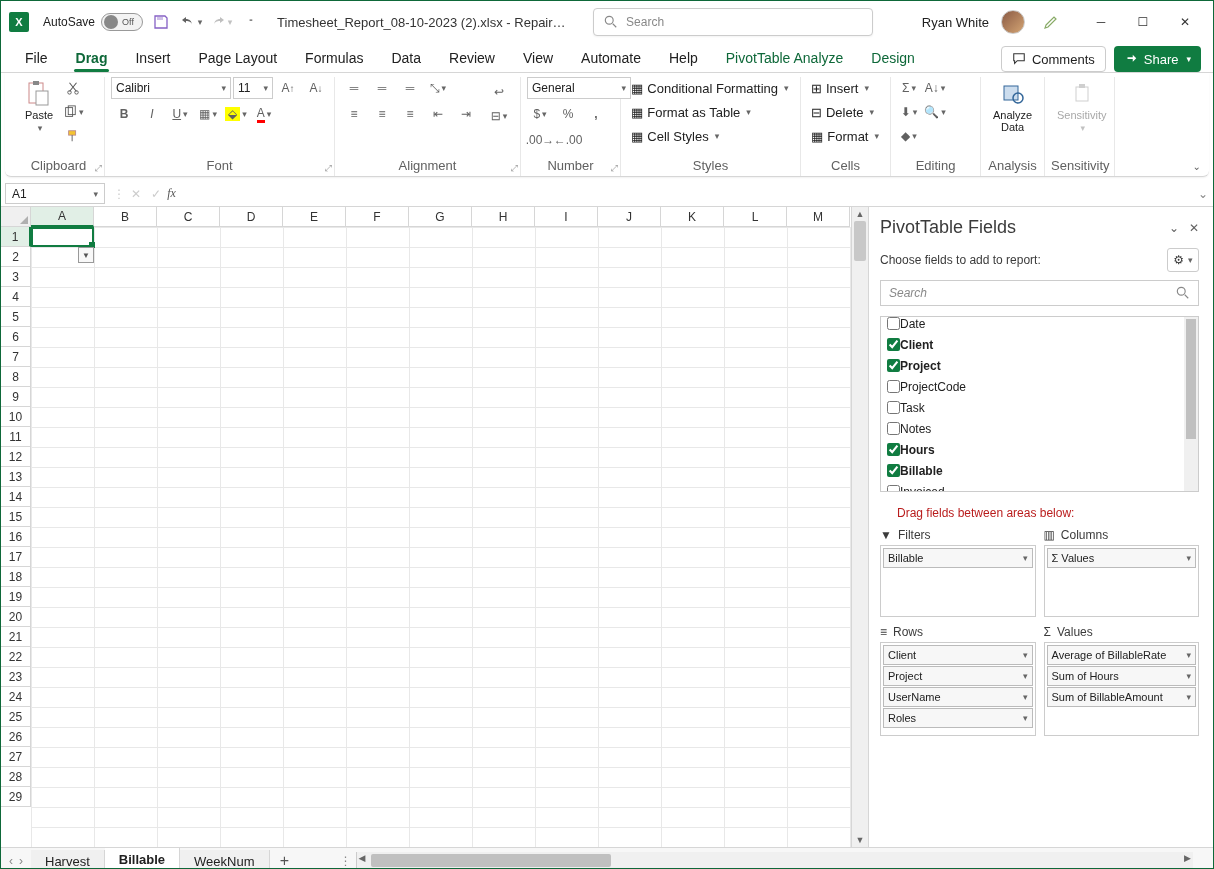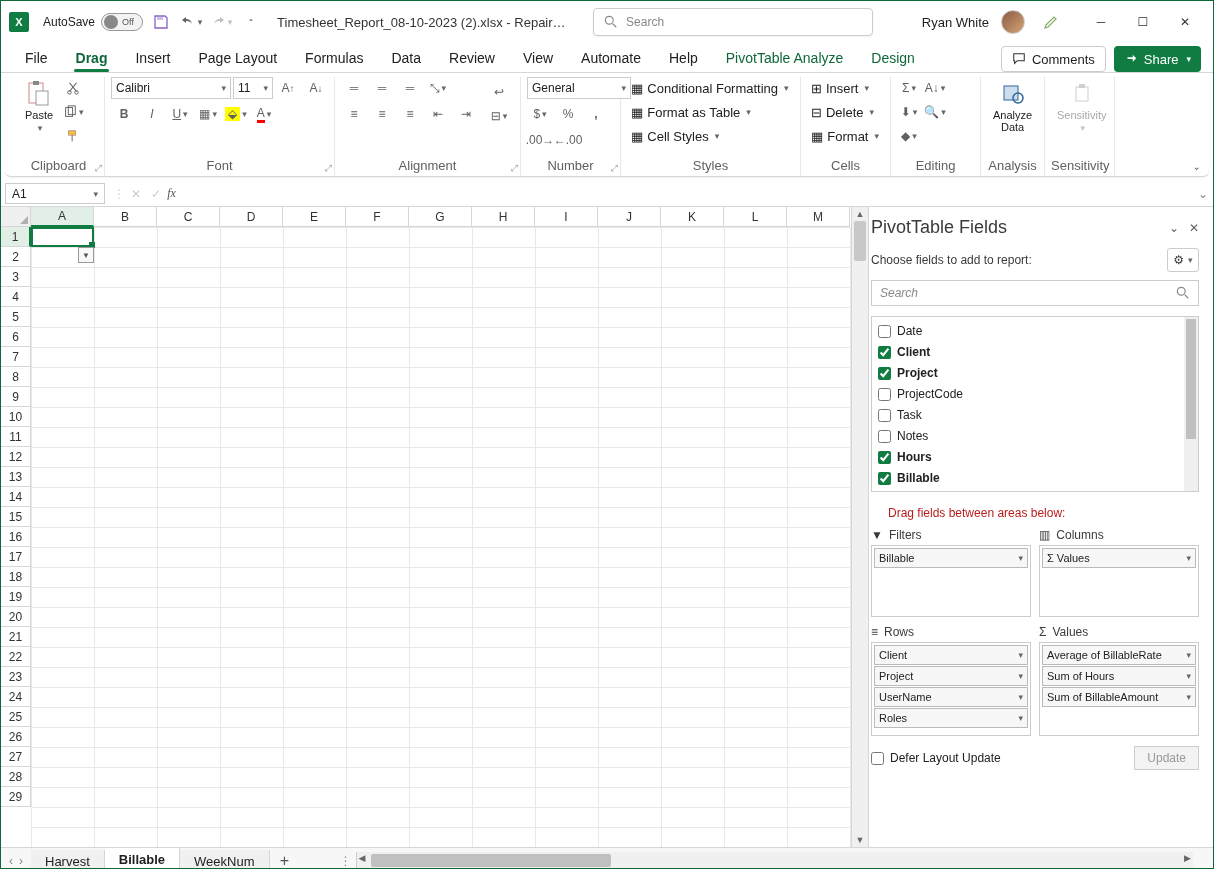--- a/index.html
+++ b/index.html
@@ -73,30 +73,30 @@
 .cells .gridlines { position: absolute; inset: 0; background-image: linear-gradient(to right, #e8e8e8 1px, transparent 1px), linear-gradient(to bottom, #e8e8e8 1px, transparent 1px); background-size: 63px 20px; }
 .active-cell { position: absolute; top: 0; left: 0; width: 63px; height: 20px; border: 2px solid #107c41; background: #fff; }
 .active-cell::after { content:''; position:absolute; right:-3px; bottom:-3px; width:6px; height:6px; background:#107c41; }
 .dropdown-cell { position: absolute; top: 20px; left: 47px; width: 16px; height: 16px; border: 1px solid #999; background: #f8f8f8; display: flex; align-items: center; justify-content: center; font-size: 8px; color: #555; }
 .vscroll { width: 17px; background: #f0f0f0; border-left: 1px solid #d6d6d6; position: relative; }
 .vscroll .thumb { position: absolute; top: 14px; left: 2px; right: 2px; height: 40px; background: #c8c8c8; border-radius: 2px; }
 .vscroll .arrow { position: absolute; left: 0; right: 0; height: 14px; display: flex; align-items: center; justify-content: center; font-size: 9px; color: #666; }
 .vscroll .arrow.up { top: 0; } .vscroll .arrow.down { bottom: 0; }
 
 
-.pane { width: 345px; border-left: 1px solid #d6d6d6; background: #fff; display: flex; flex-direction: column; padding: 10px 14px 4px 2px; }
+.pane { width: 345px; border-left: 1px solid #d6d6d6; background: #fff; display: flex; flex-direction: column; padding: 10px 14px 4px 11px; }
 .pane-header { display: flex; align-items: center; justify-content: space-between; margin-bottom: 10px; }
 .pane-title { font-size: 18px; color: #3b3b3b; }
 .pane-header-btns { display: flex; gap: 10px; color: #616161; }
 .pane-sub { font-size: 12px; color: #3b3b3b; margin-bottom: 8px; display:flex; justify-content:space-between; align-items:center;}
 .gear-btn { width: 32px; height: 24px; border: 1px solid #ccc; border-radius: 3px; display: flex; align-items: center; justify-content: center; gap: 2px; font-size: 12px; }
 .pane-search { height: 26px; border: 1px solid #ccc; display: flex; align-items: center; padding: 0 8px; color: #888; font-style: italic; margin-bottom: 10px; justify-content:space-between; }
 .field-list { border: 1px solid #ccc; height: 176px; position: relative; overflow: hidden; }
 .field-list-inner { position: absolute; inset: 0 14px 0 0; }
-.field-row { height: 21px; display: flex; align-items: flex-end; gap: 6px; padding: 0 6px; font-size: 12px; }
+.field-row { height: 21px; display: flex; align-items: flex-start; padding: 0 6px; font-size: 12px; }
 .field-row input { width: 13px; height: 13px; accent-color: #107c41; }
 .field-row.checked { font-weight: 600; }
 .field-scroll { position: absolute; right: 0; top: 0; bottom: 0; width: 14px; background: #f0f0f0; }
 .field-scroll .fthumb { position:absolute; top:2px; left:2px; right:2px; height:120px; background:#c0c0c0; }
 .drag-label { font-size: 12px; color: #b91c1c; margin: 14px 0 8px 17px; }
 .areas { display: grid; grid-template-columns: 1fr 1fr; gap: 8px; }
 .area-box { }
 .area-title { font-size: 12px; color: #3b3b3b; display: flex; align-items: center; gap: 6px; margin-bottom: 3px; }
 .area-body { border: 1px solid #ccc; height: 72px; padding: 2px; overflow: hidden; position:relative; }
 .area-body.tall { height: 94px; }
@@ -628,27 +628,20 @@
               <span>Sum of Hours</span>
               <span class="caret">▾</span>
             </div>
             <div class="area-item">
               <span>Sum of BillableAmount</span>
               <span class="caret">▾</span>
             </div>
           </div>
       </div>
     </div>
-    <div class="defer-row">
-      <label style="display:flex;align-items:center;gap:6px;">
-          <input type="checkbox" style="">
-          <span>Defer Layout Update</span>
-        </label>
-      <button class="update-btn">Update</button>
-    </div>
   </div>
 </div>
 
 <div class="sheet-bar">
   <div class="sheet-nav">
     <span>‹</span>
     <span>›</span>
   </div>
   <div class="sheet-tabs" id="sheet-tabs-container">
       <div class="sheet-tab">Harvest</div>

